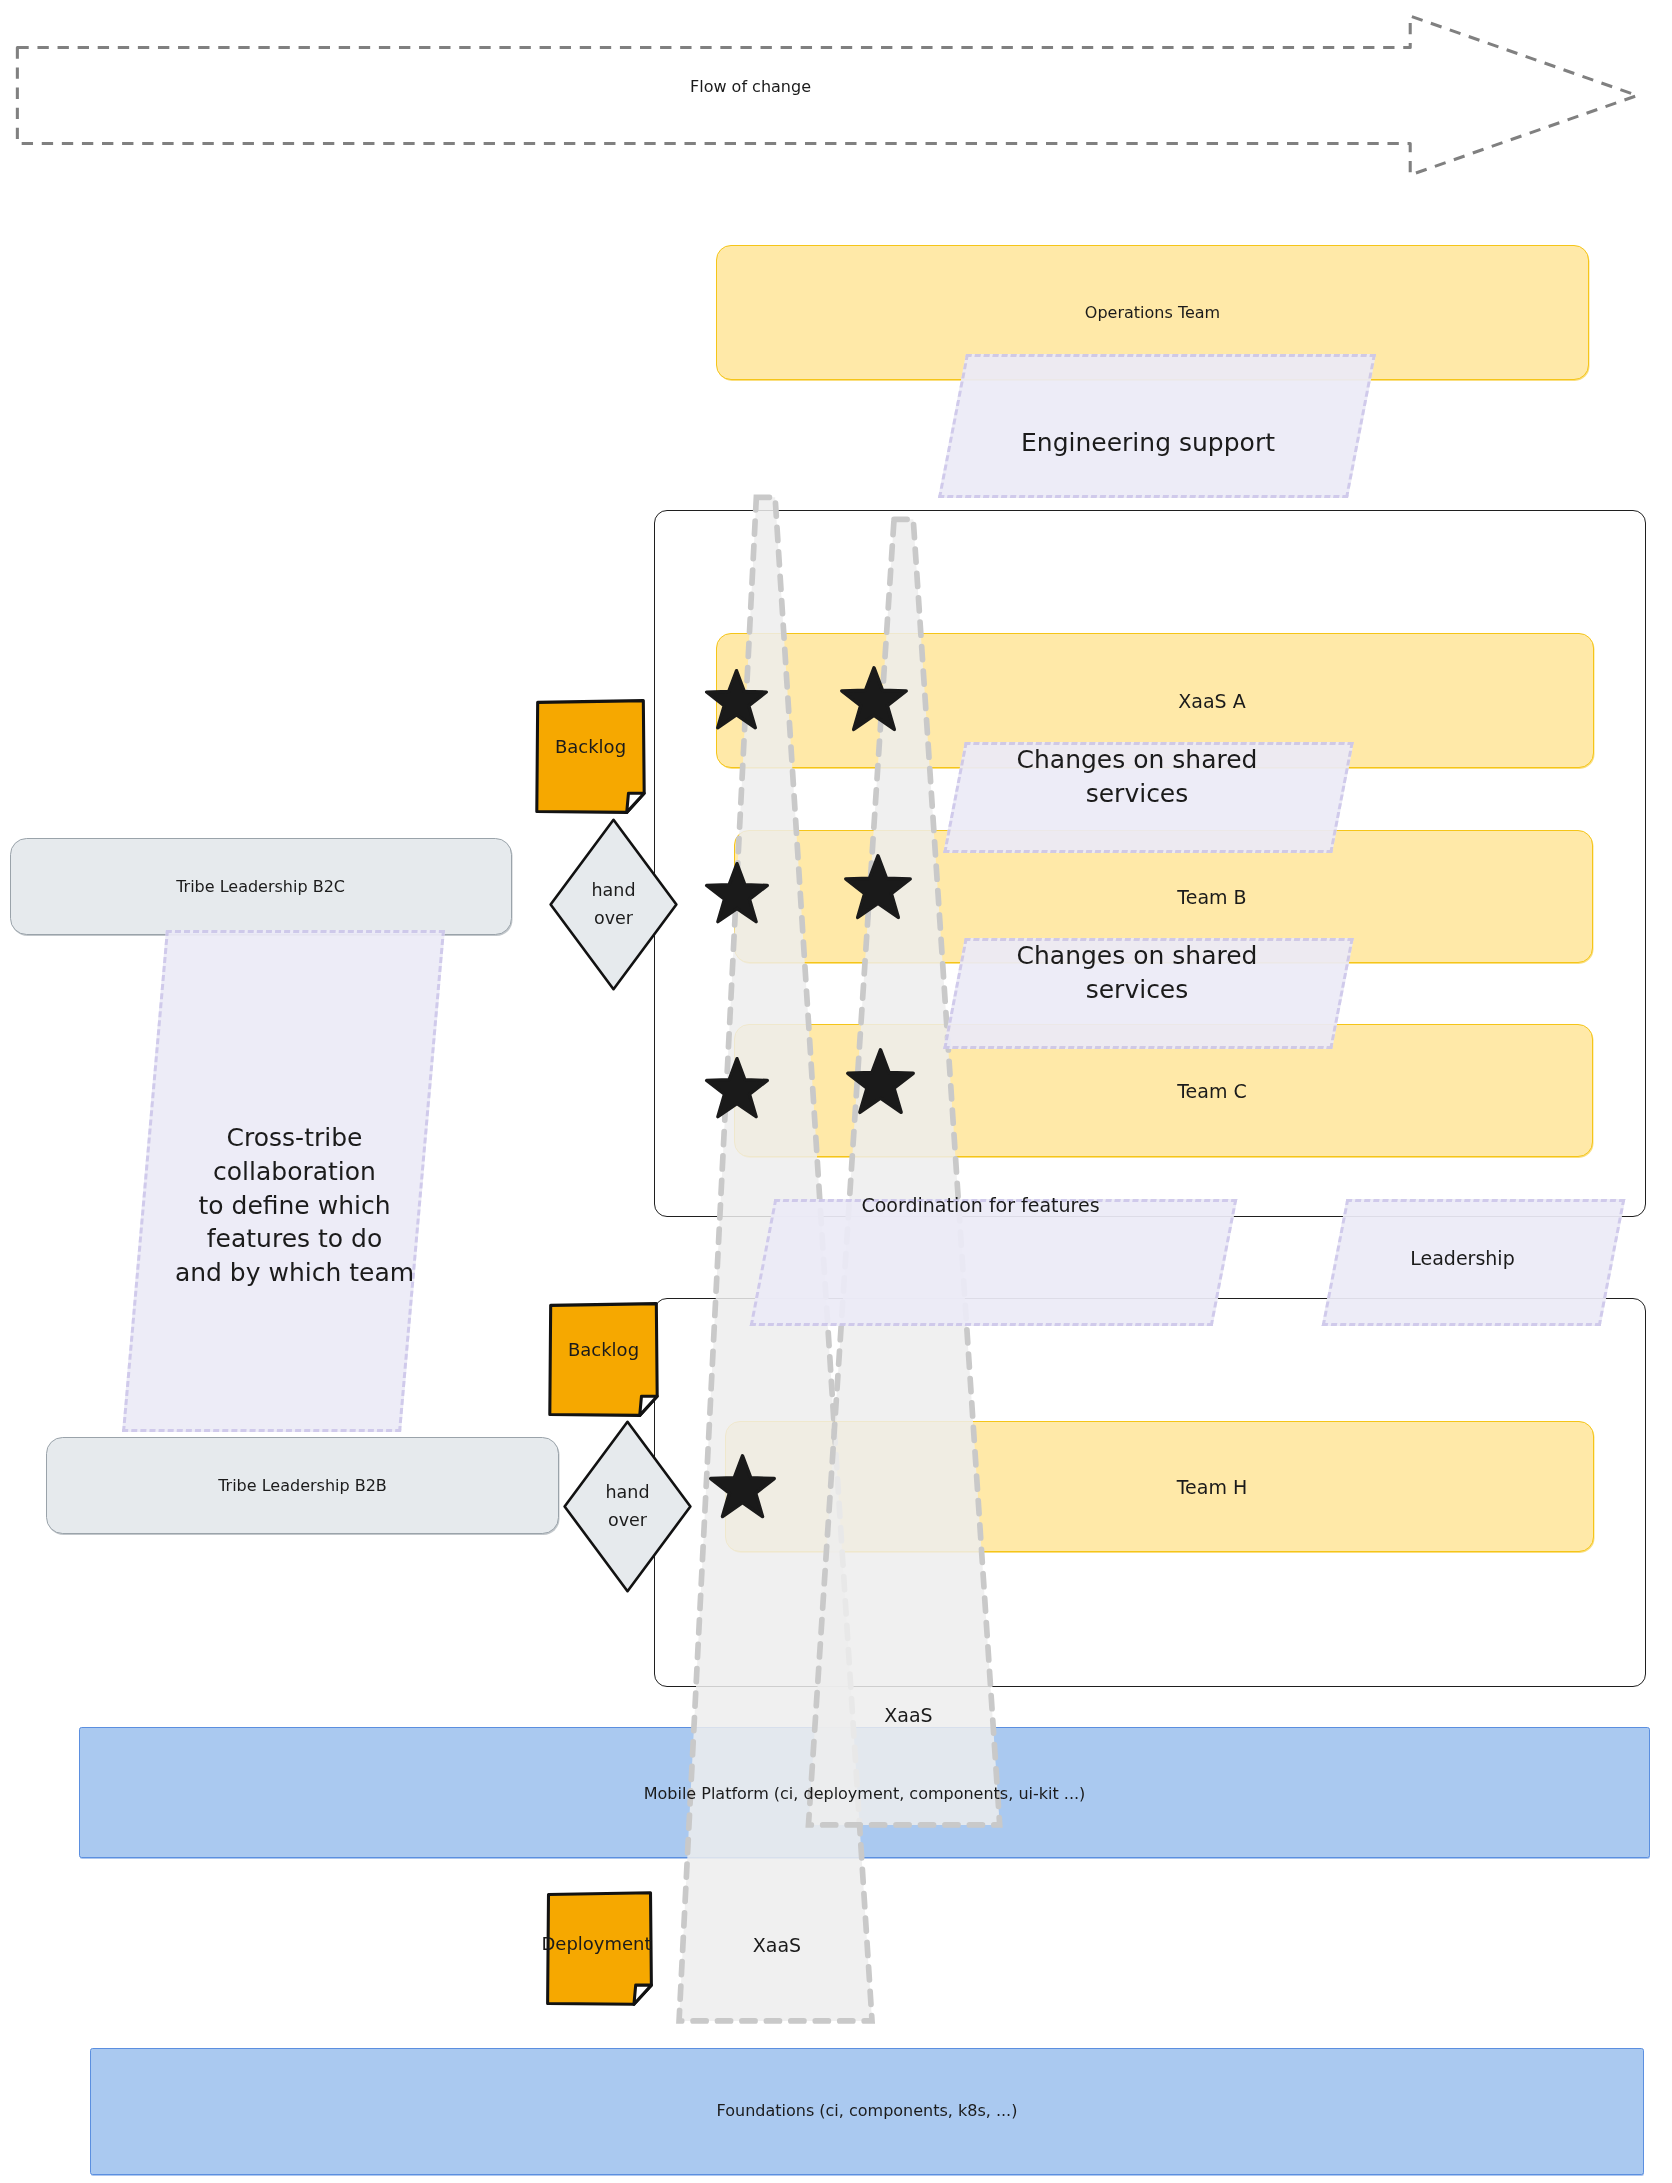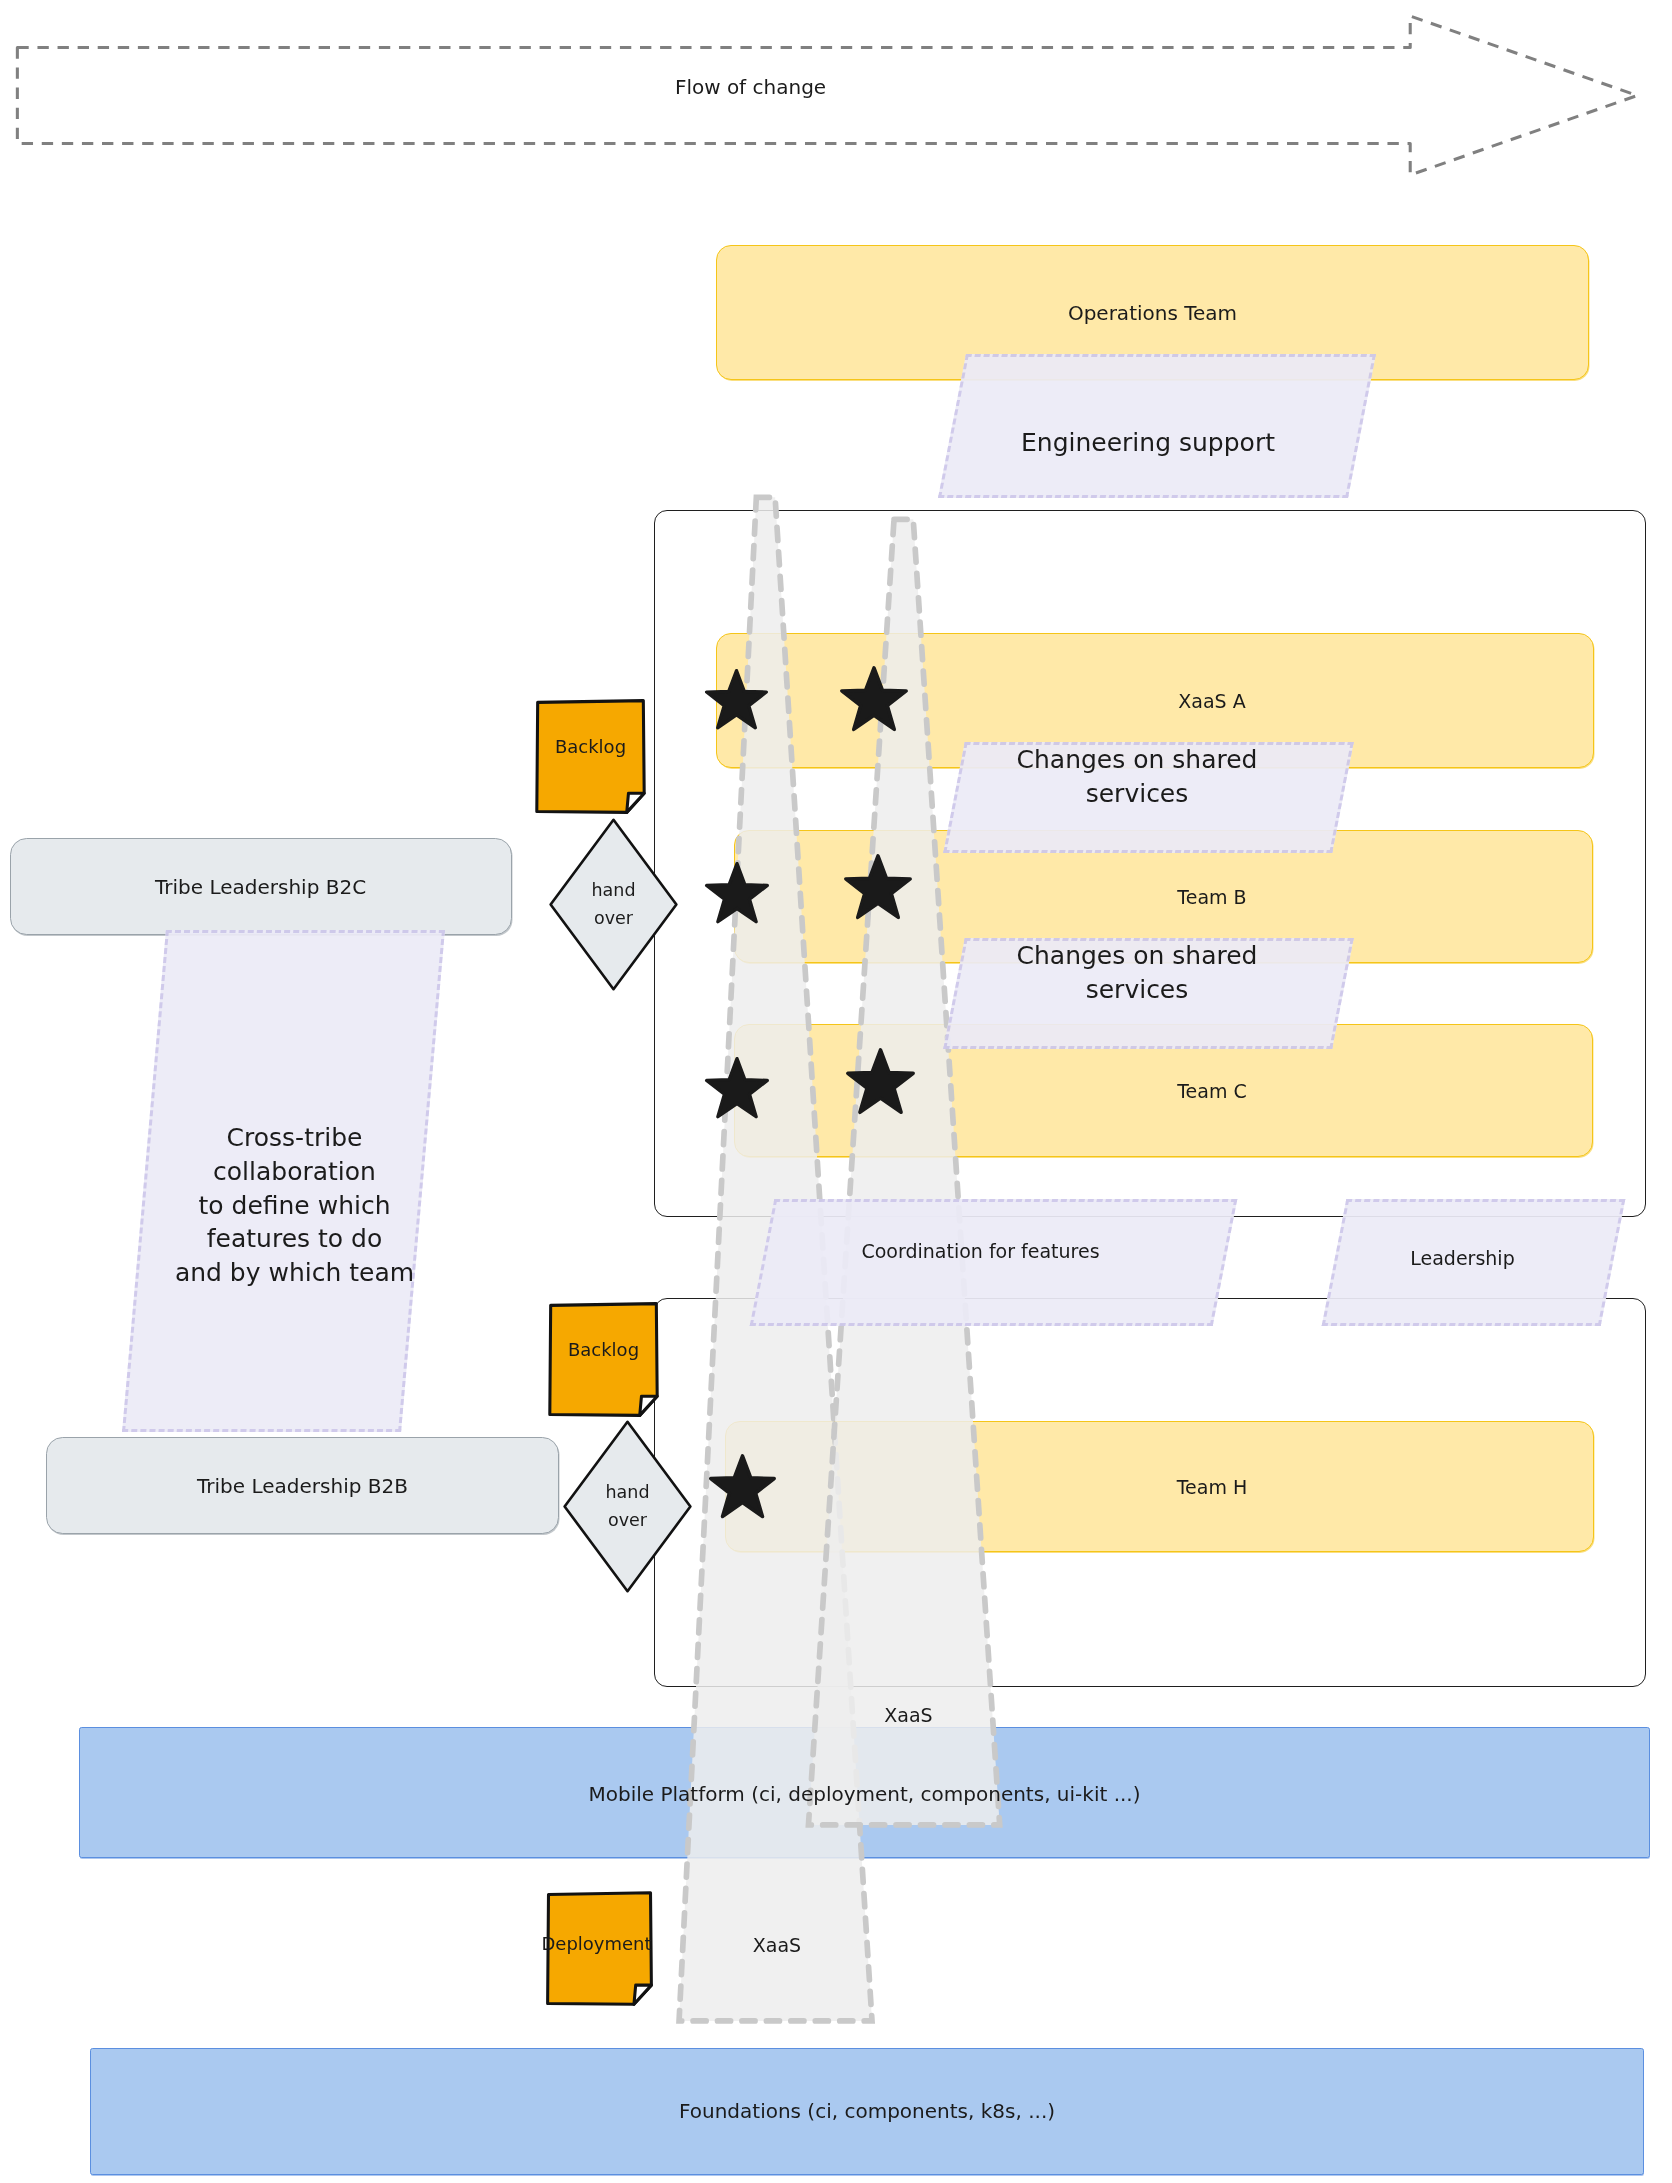--- a/index.html
+++ b/index.html
@@ -87,21 +87,21 @@
   .note svg { display:block; }
 
   
   .star { position:absolute; }
   .star svg { display:block; }
 
   
   .bigarrow { position:absolute; }
   .bigarrow svg { display:block; }
 
-  .t-xxl { font-size:20px; }
+  .t-xxl { font-size:16px; }
   .t-xl  { font-size:19px; }
   .t-l   { font-size:25px; }
   .t-m   { font-size:17.5px; }
   .t-xs  { font-size:18px; }
 </style>
 </head>
 <body>
 
 <div id="stage">
 
@@ -172,21 +172,21 @@
       <path d="M50 4 L62 36 L96 37 L69 58 L79 92 L50 72 L21 92 L31 58 L4 37 L38 36 Z" fill="#1a1a1a" stroke="#1a1a1a" stroke-width="5" stroke-linejoin="round"></path>
     </svg>
   </div>
   <div class="star z-star" style="left:845px; top:1047px; width:71px; height:71px;">
     <svg width="71" height="71" viewBox="0 0 100 100">
       <path d="M50 4 L62 36 L96 37 L69 58 L79 92 L50 72 L21 92 L31 58 L4 37 L38 36 Z" fill="#1a1a1a" stroke="#1a1a1a" stroke-width="5" stroke-linejoin="round"></path>
     </svg>
   </div>
 
   <div class="para skewL z-para" style="left:762px; top:1199px; width:463px; height:127px;"></div>
-  <div class="lbl t-xl z-text" style="left:749px; top:1240px; width:463px; height:24px;text-align:right;">Coordination for features</div>
+  <div class="lbl t-xl z-text" style="left:749px; top:1194px; width:463px; height:24px;text-align:right;">Coordination for features</div>
 
   <div class="para skewL z-para" style="left:1334px; top:1199px; width:279px; height:127px;"></div>
   <div class="lbl t-xl z-text" style="left:1323px; top:1247px; width:279px; height:24px;">Leadership</div>
 
   <div class="frame z-frame" style="left:654px; top:1298px; width:992px; height:389px;"></div>
 
   <div class="card card-yellow z-card" style="left:725px; top:1421px; width:869px; height:131px;"></div>
   <div class="lbl t-xl z-text" style="left:830px; top:1476px; width:764px; height:23px;">Team H</div>
   <div class="star z-star" style="left:708px; top:1453px; width:69px; height:69px;">
     <svg width="69" height="69" viewBox="0 0 100 100">

